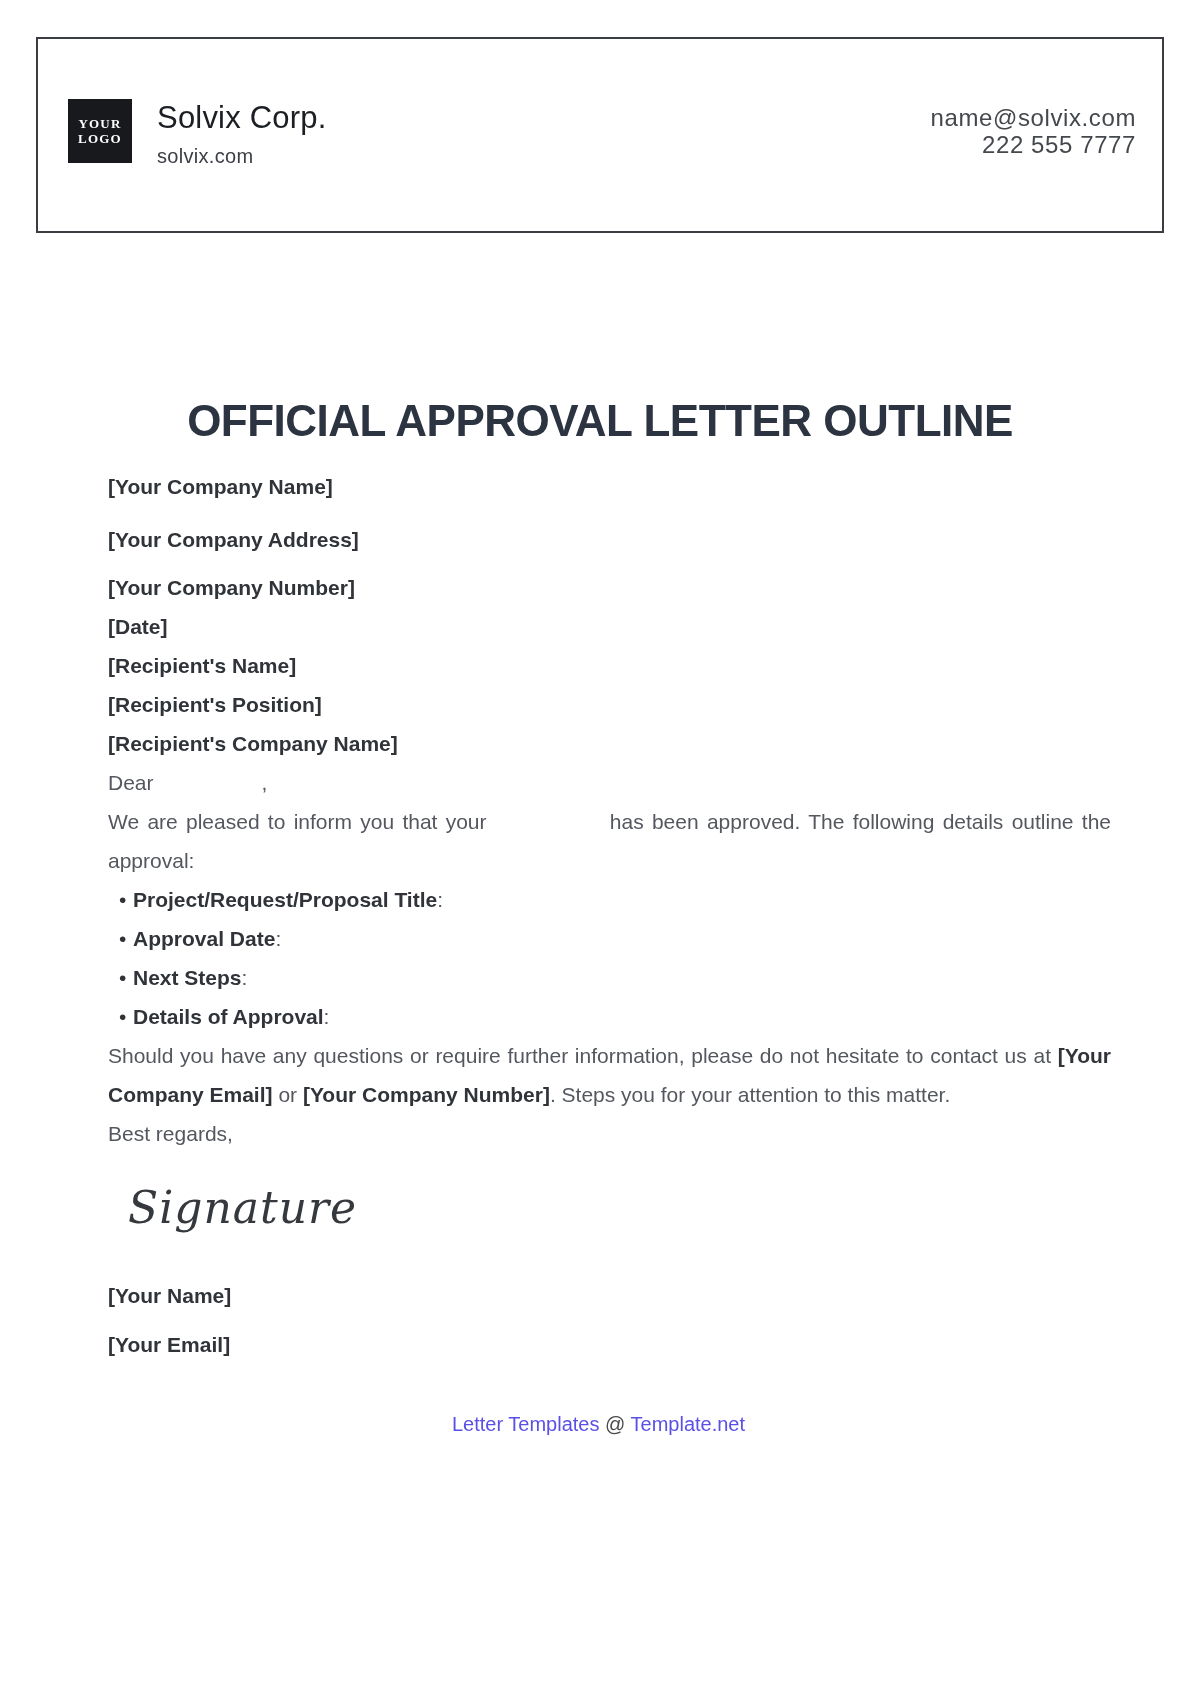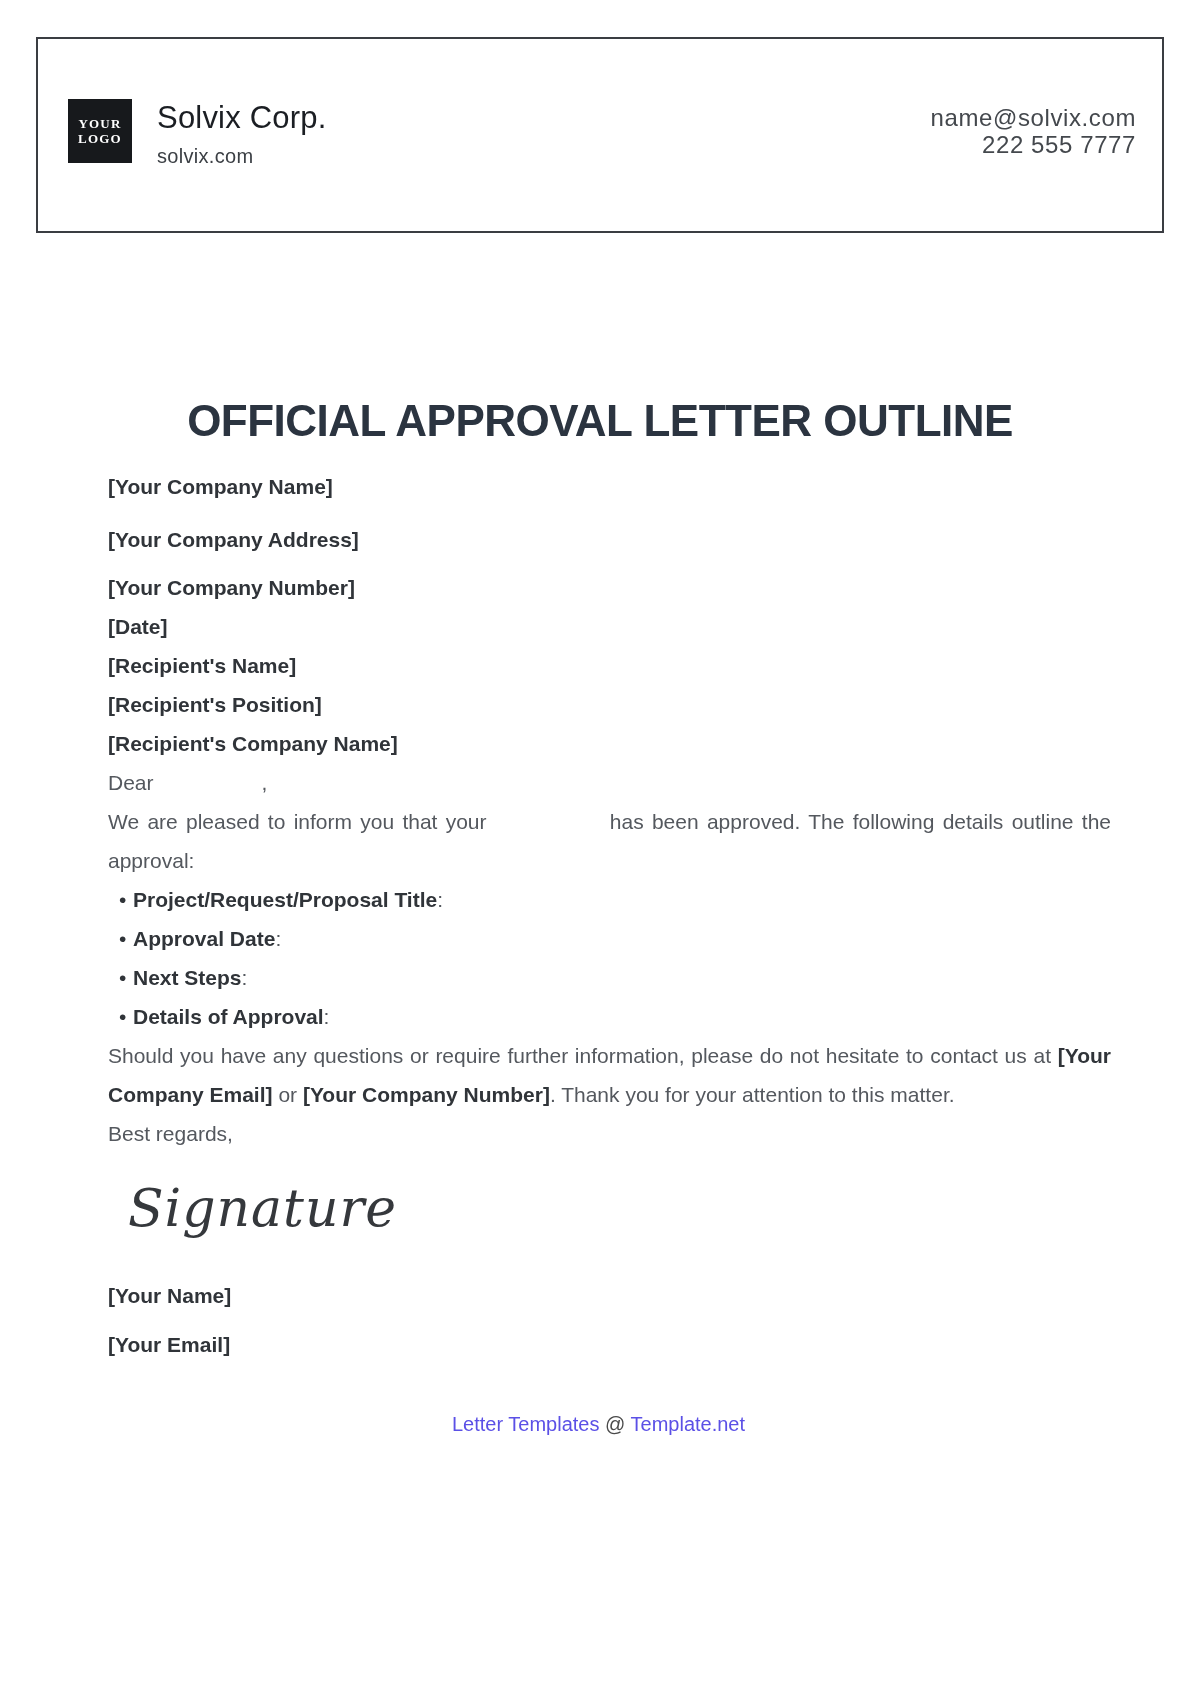--- a/index.html
+++ b/index.html
@@ -107,21 +107,21 @@
     position: absolute;
     left: 11px;
     color: #303439;
   }
 
   .signature {
     margin-top: 30px;
     padding-left: 20px;
     font-family: "DejaVu Serif", serif;
     font-style: italic;
-    font-size: 52px;
+    font-size: 44px;
     line-height: 50px;
     color: #35383c;
     letter-spacing: 1px;
   }
   .sender-name { margin-top: 43px !important; }
   .sender-email { margin-top: 10px !important; }
 
   
   .footer-credit {
     position: absolute;
@@ -173,21 +173,21 @@
     <ul class="approval-list">
       <li><b>Project/Request/Proposal Title</b><span>:</span></li>
       <li><b>Approval Date</b><span>:</span></li>
       <li><b>Next Steps</b><span>:</span></li>
       <li><b>Details of Approval</b><span>:</span></li>
     </ul>
 
     <p class="just"><span>Should you have any questions or require further information, please do not hesitate to contact us at</span>
       <b>[Your Company Email]</b>
       <span>or</span>
-      <b>[Your Company Number]</b><span>. Thank you for your attention to this matter.</span></p>
+      <b>[Your Company Number]</b><span>. Steps you for your attention to this matter.</span></p>
 
     <p>Best regards,</p>
 
     <div class="signature">Signature</div>
 
     <p class="ph-bold sender-name">[Your Name]</p>
     <p class="ph-bold sender-email">[Your Email]</p>
   </div>
 
   <div class="footer-credit">

